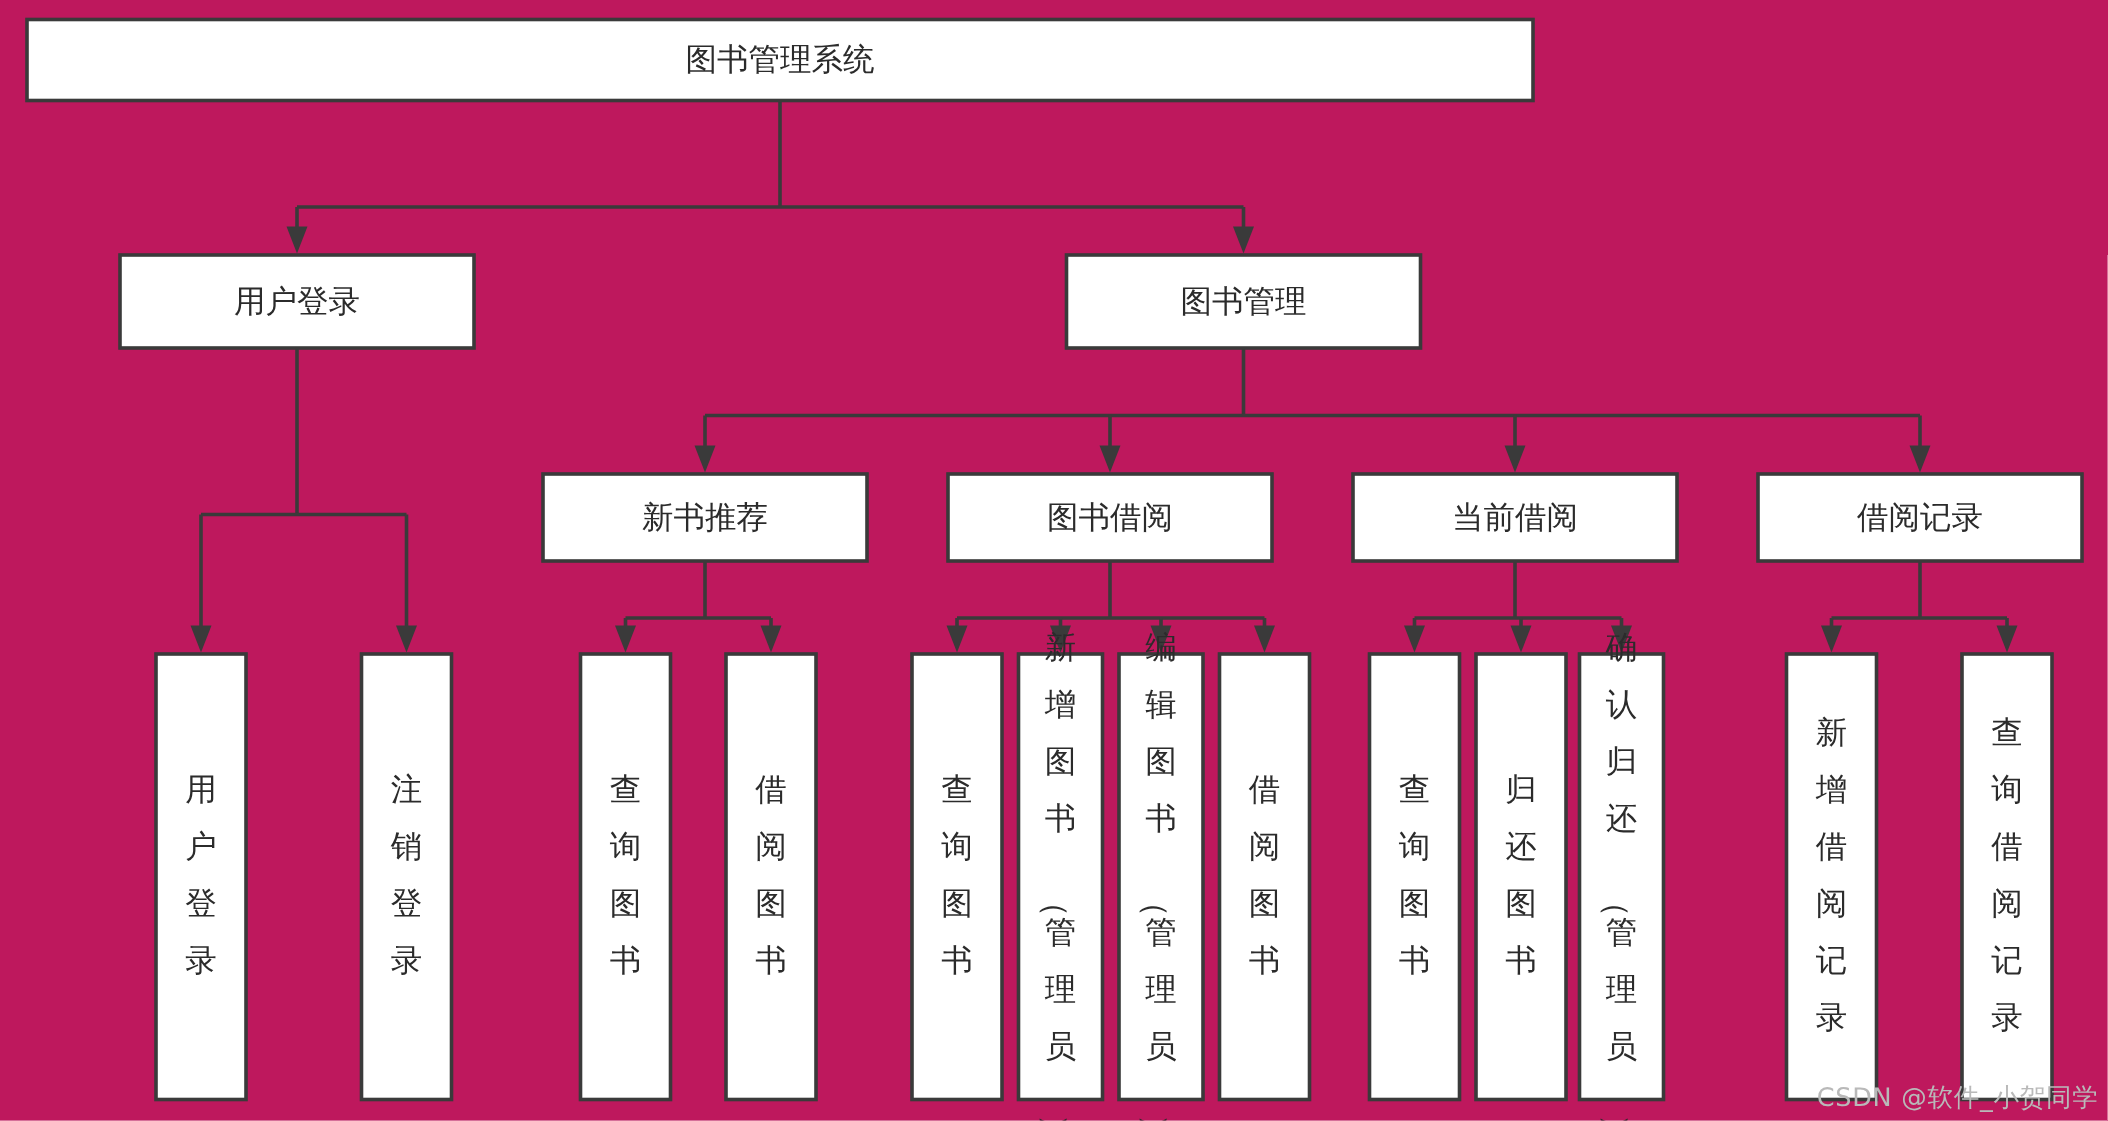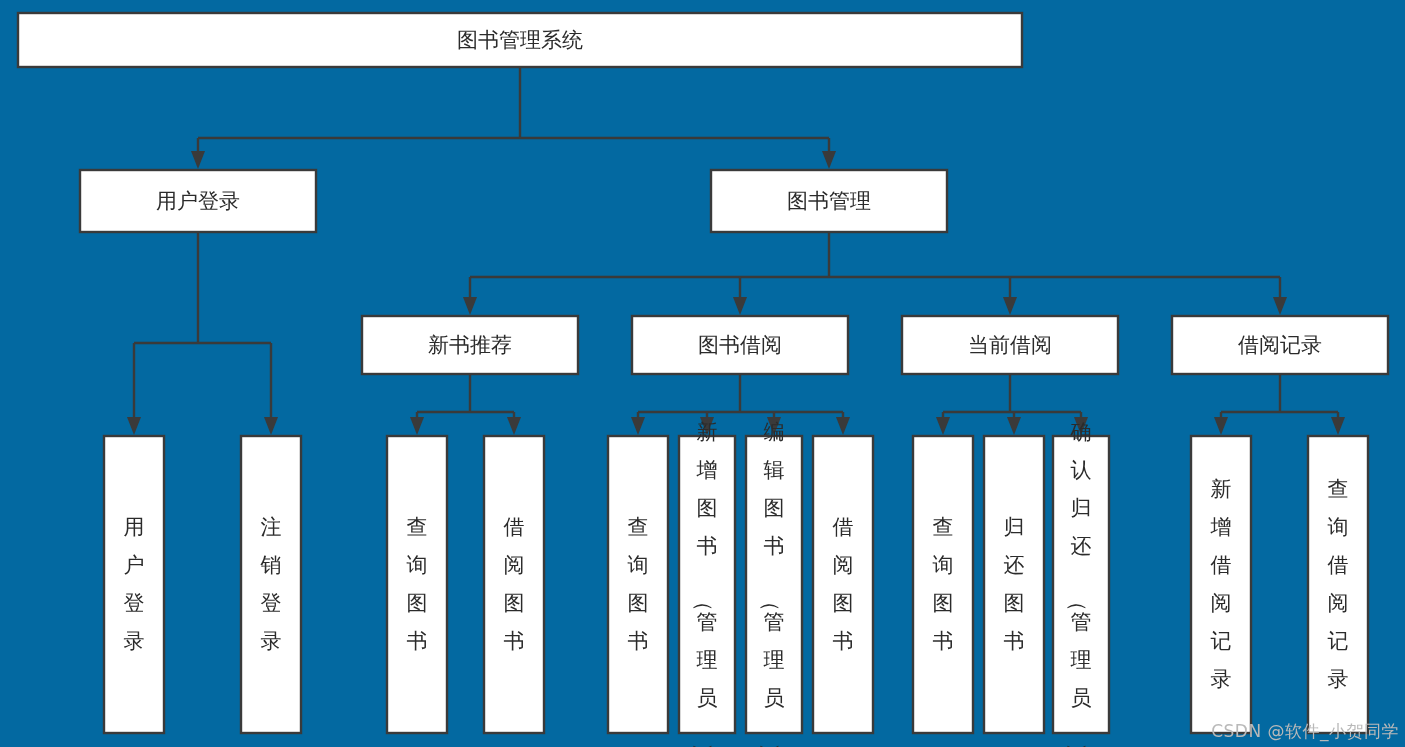--- a/index.html
+++ b/index.html
@@ -10,21 +10,21 @@
   body {
     width: 1405px;
     height: 747px;
     font-family: "DejaVu Sans", "Liberation Sans", sans-serif;
     overflow: hidden;
   }
   #diagram-root {
     position: relative;
     width: 1405px;
     height: 747px;
-    background: #0369a1;
+    background: #be185d;
   }
   svg#tree-svg {
     position: absolute;
     left: 0;
     top: 0;
     width: 1405px;
     height: 747px;
   }
   .node-box {
     fill: #ffffff;

